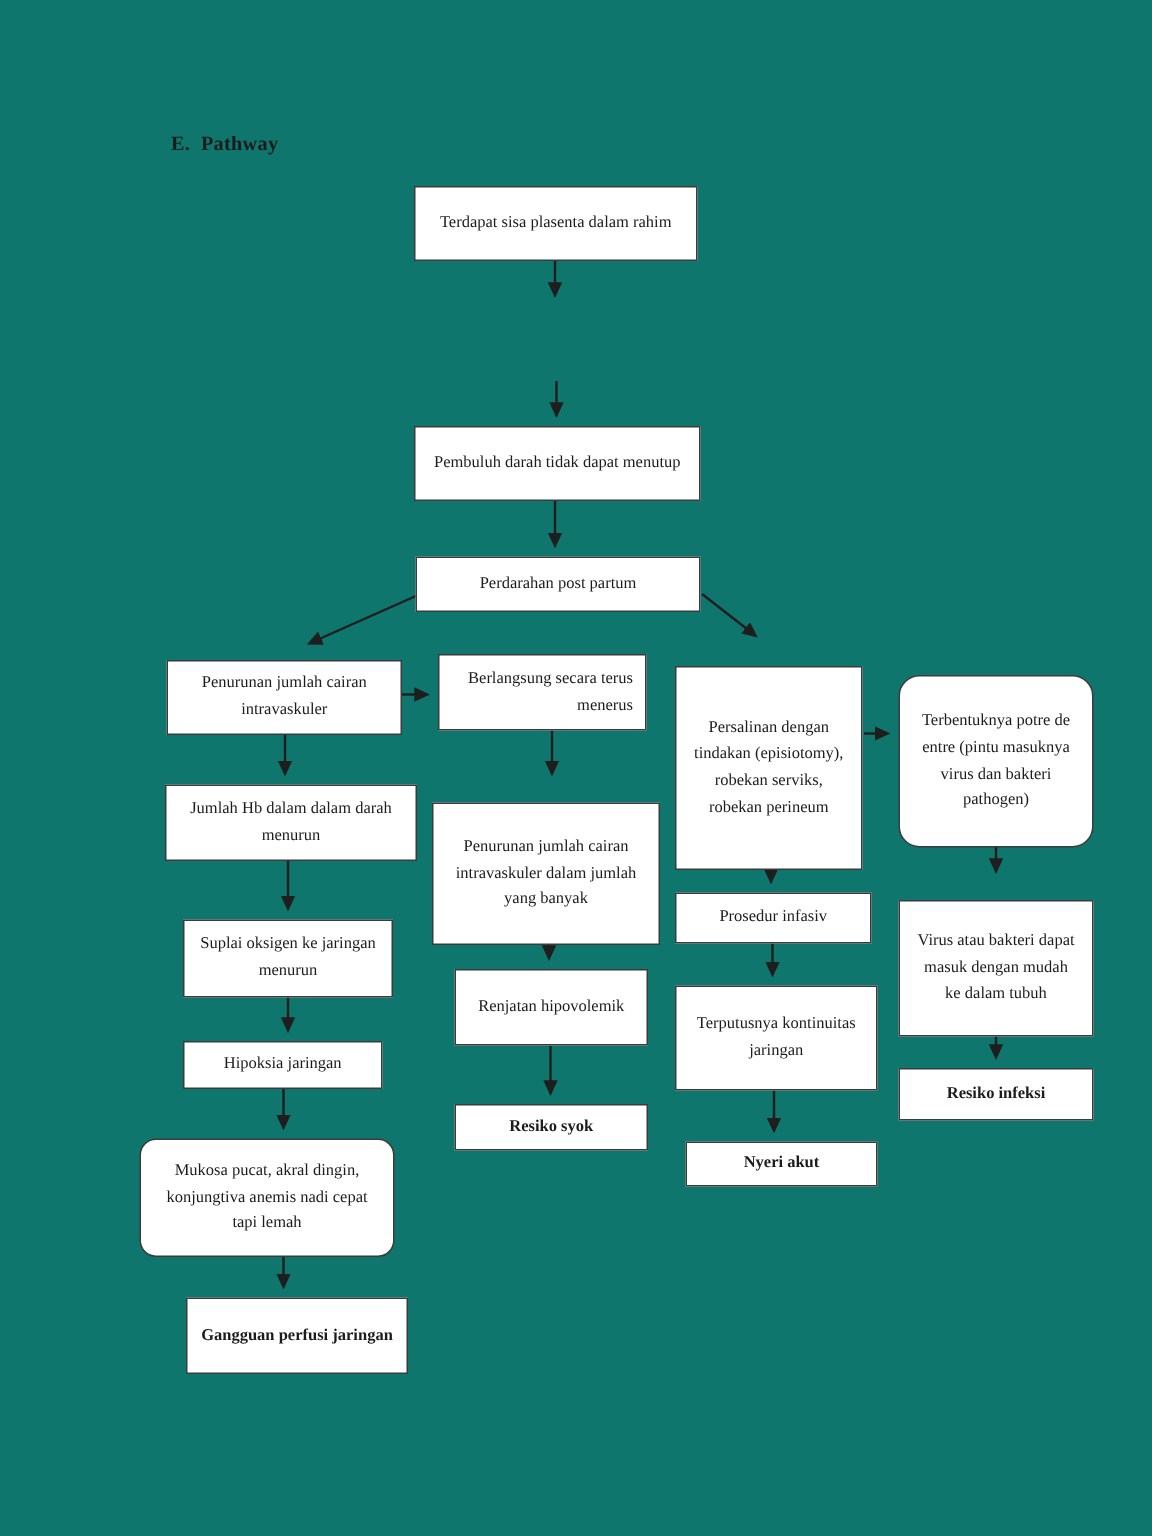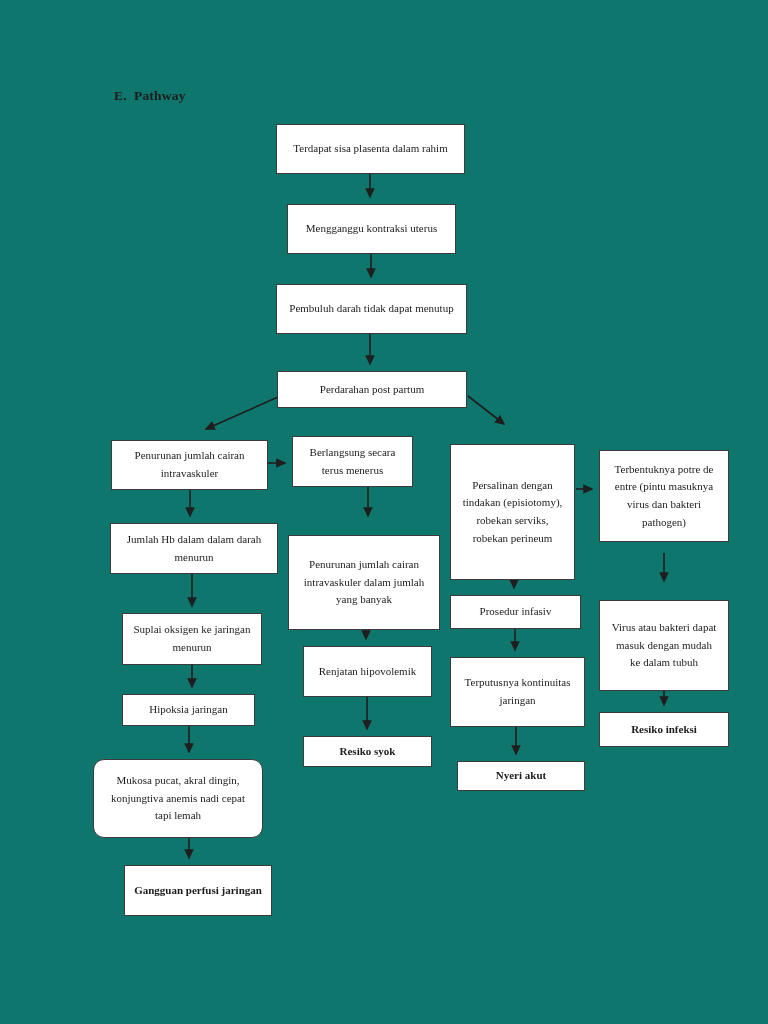--- a/index.html
+++ b/index.html
@@ -70,38 +70,37 @@
       <line x1="367" y1="697" x2="367" y2="729" marker-end="url(#ah)"></line>
       <line x1="514" y1="568" x2="514" y2="588" marker-end="url(#ah)"></line>
       <line x1="515" y1="629" x2="515" y2="650" marker-end="url(#ah)"></line>
       <line x1="516" y1="727" x2="516" y2="754" marker-end="url(#ah)"></line>
       <line x1="664" y1="553" x2="664" y2="581" marker-end="url(#ah)"></line>
       <line x1="664" y1="679" x2="664" y2="705" marker-end="url(#ah)"></line>
     </g>
   </svg>
 
   <div class="node p12" style="left:276px; top:124px; width:189px; height:50px;">Terdapat sisa plasenta dalam rahim</div>
-  <div class="node" style="left:287px; top:204px; width:169px; height:50px;">Mengganggu kontraksi uterus</div>
   <div class="node" style="left:276px; top:284px; width:191px; height:50px;font-family:Liberation Serif, serif;">Pembuluh darah tidak dapat menutup</div>
   <div class="node" style="left:277px; top:371px; width:190px; height:37px;">Perdarahan post partum</div>
 
   <div class="node" style="left:111px; top:440px; width:157px; height:50px;">Penurunan jumlah cairan intravaskuler</div>
   <div class="node" style="left:110px; top:523px; width:168px; height:51px;">Jumlah Hb dalam dalam darah menurun</div>
   <div class="node" style="left:122px; top:613px; width:140px; height:52px;">Suplai oksigen ke jaringan menurun</div>
   <div class="node" style="left:122px; top:694px; width:133px; height:32px;">Hipoksia jaringan</div>
   <div class="node p12" style="left:93px; top:759px; width:170px; height:79px;border-radius:11px;">Mukosa pucat, akral dingin, konjungtiva anemis nadi cepat tapi lemah</div>
   <div class="node bold" style="left:124px; top:865px; width:148px; height:51px;">Gangguan perfusi jaringan</div>
 
-  <div class="node" style="left:292px; top:436px; width:121px; height:51px;">Berlangsung secara terus menerus</div>
+  <div class="node" style="left:292px; top:436px; width:139px; height:51px;text-align:right;">Berlangsung secara terus menerus</div>
   <div class="node p10" style="left:288px; top:523px; width:152px; height:95px;">Penurunan jumlah cairan intravaskuler dalam jumlah yang banyak</div>
   <div class="node p6" style="left:303px; top:646px; width:129px; height:51px;">Renjatan hipovolemik</div>
   <div class="node bold" style="left:303px; top:736px; width:129px; height:31px;">Resiko syok</div>
 
   <div class="node p10" style="left:450px; top:432px; width:125px; height:136px;">Persalinan dengan tindakan (episiotomy), robekan serviks, robekan perineum</div>
   <div class="node" style="left:450px; top:595px; width:131px; height:34px;">Prosedur infasiv</div>
   <div class="node" style="left:450px; top:657px; width:135px; height:70px;">Terputusnya kontinuitas jaringan</div>
   <div class="node bold" style="left:457px; top:761px; width:128px; height:30px;">Nyeri akut</div>
 
-  <div class="node p10" style="left:599px; top:438px; width:130px; height:92px;">Terbentuknya potre de entre (pintu masuknya virus dan bakteri pathogen)</div>
+  <div class="node p10" style="left:599px; top:438px; width:130px; height:115px;border-radius:14px;">Terbentuknya potre de entre (pintu masuknya virus dan bakteri pathogen)</div>
   <div class="node p10" style="left:599px; top:588px; width:130px; height:91px;">Virus atau bakteri dapat masuk dengan mudah ke dalam tubuh</div>
   <div class="node bold" style="left:599px; top:712px; width:130px; height:35px;">Resiko infeksi</div>
 
 </div>
 
 </body></html>

